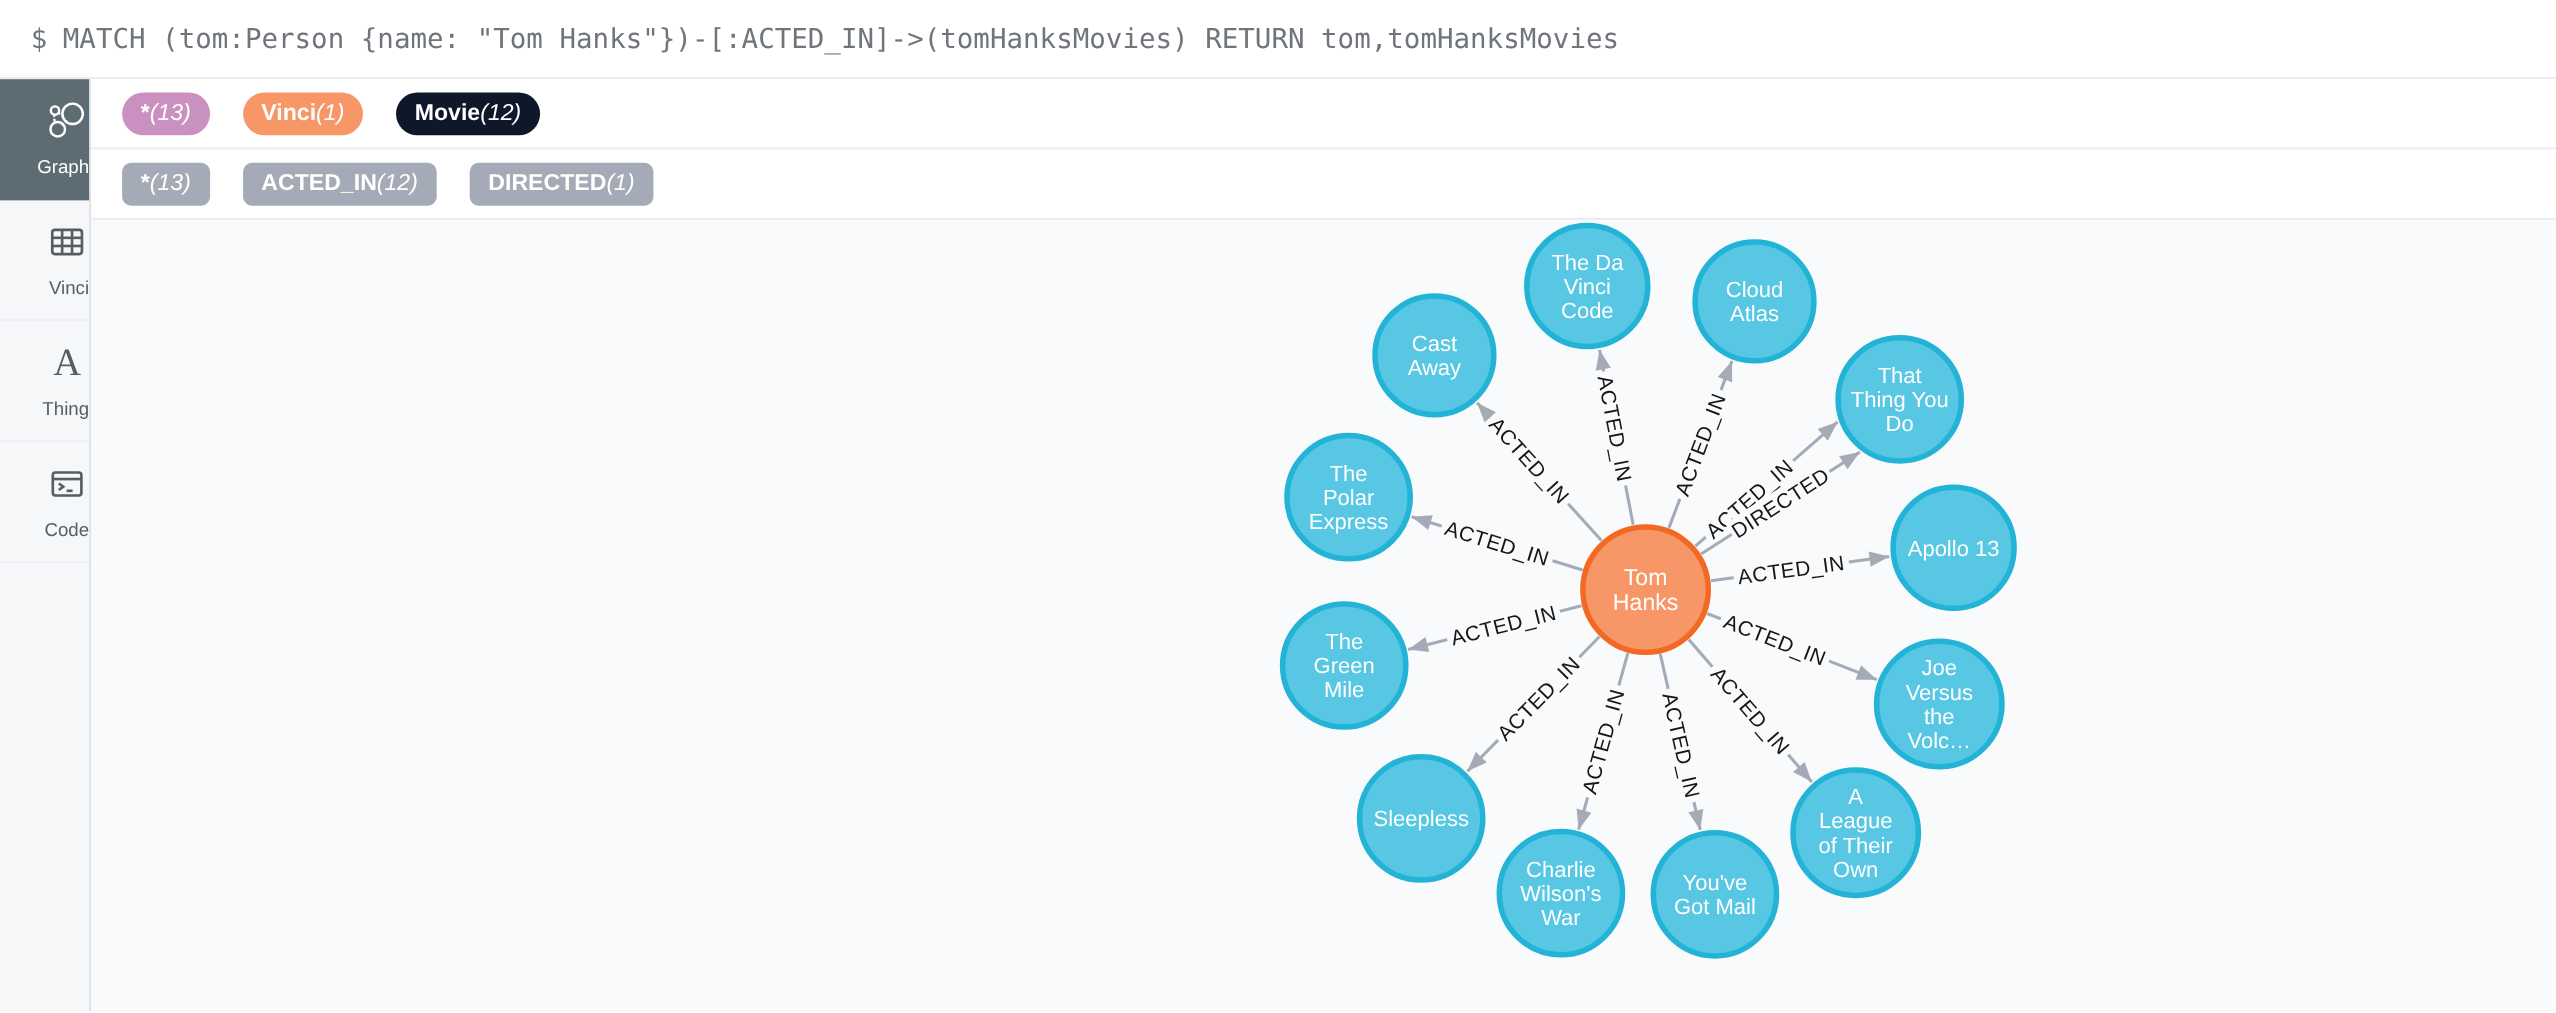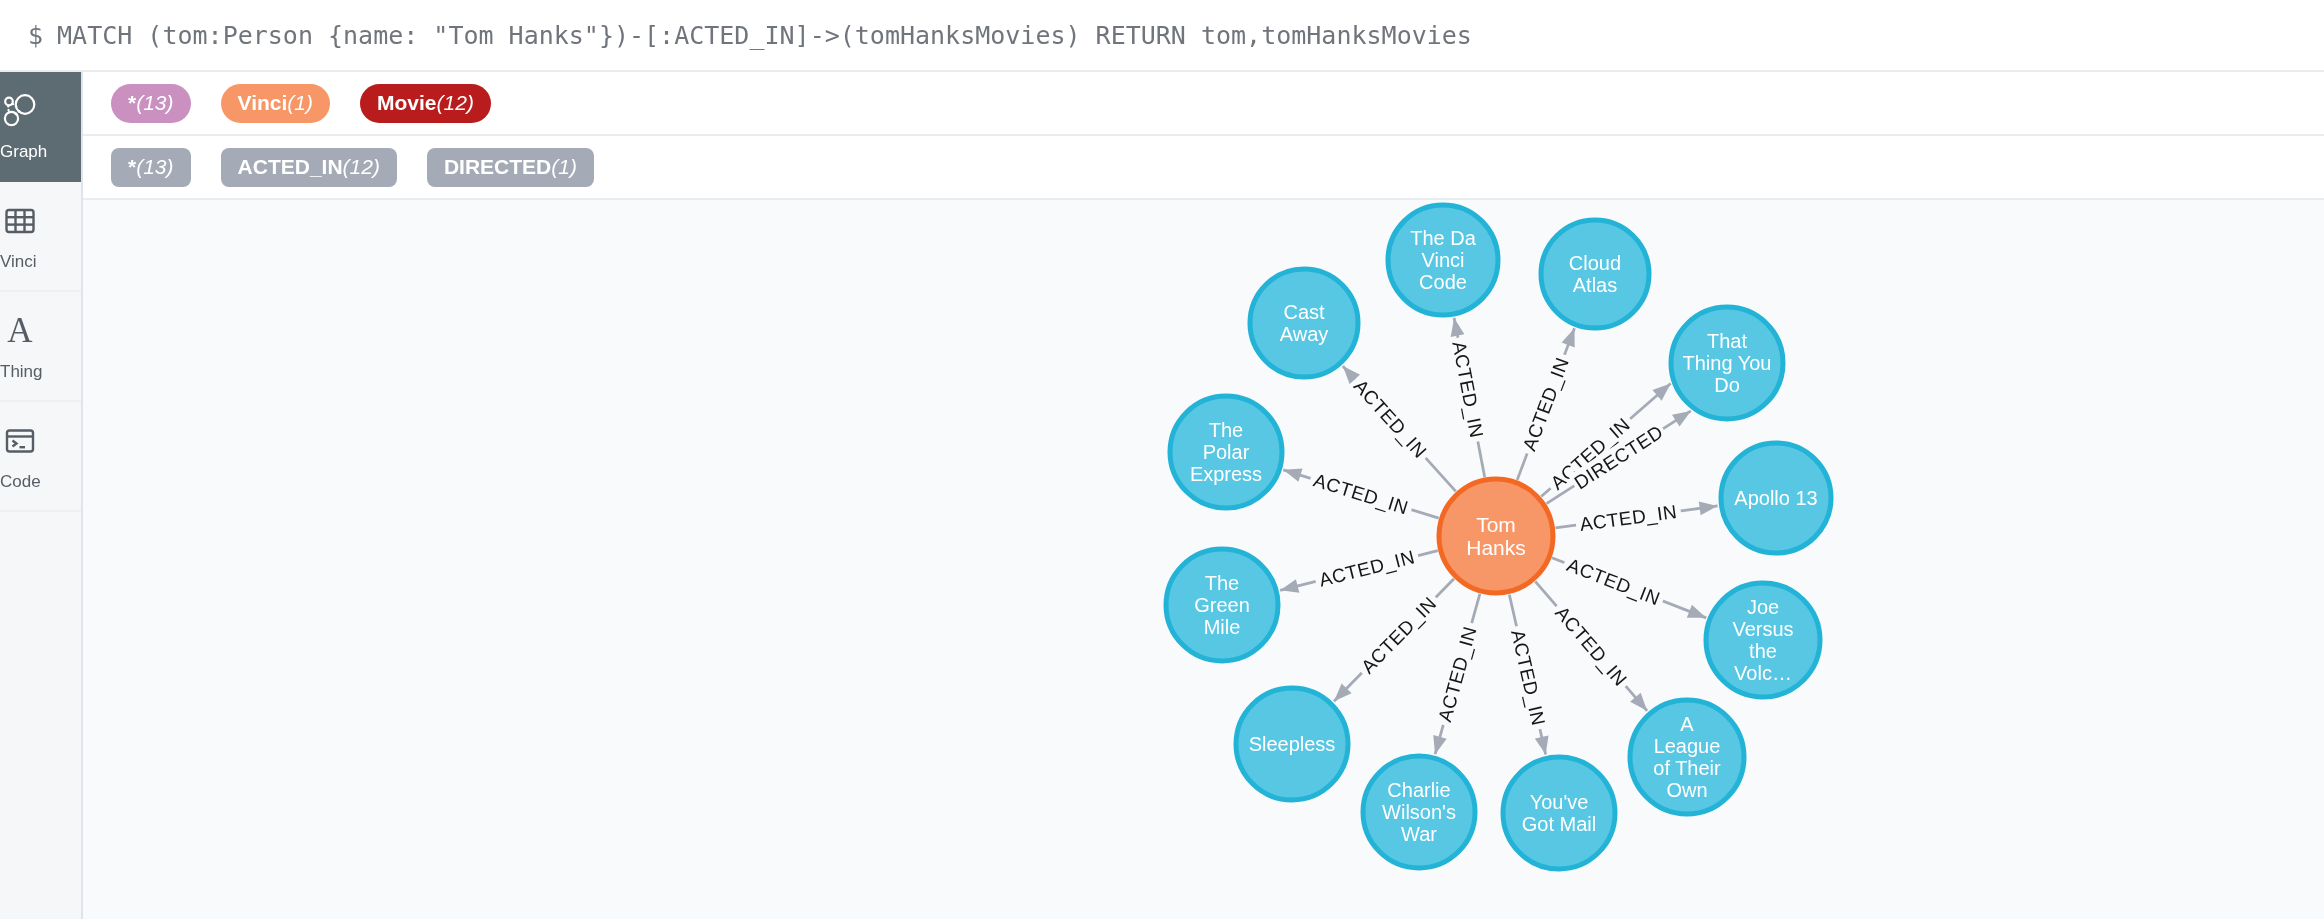--- a/index.html
+++ b/index.html
@@ -6,21 +6,21 @@
   html,body { width:2324px; height:921px; overflow:hidden; background:#fff;
               font-family:"Liberation Sans", sans-serif; }
   .topbar { height:72px; background:#fff; border-bottom:2px solid #e9edf2;
             display:flex; align-items:center; padding-left:28px;
             font-family:"DejaVu Sans Mono","Liberation Mono",monospace;
             font-size:25px; color:#70757c; white-space:pre; }
   .topbar .prompt { margin-right:14px; }
   .below { display:flex; height:847px; }
   .sidebar { width:83px; background:#f6f7f9; border-right:2px solid #dfe3ec;
              display:flex; flex-direction:column; flex-shrink:0; }
-  .tab { height:110px; display:flex; flex-direction:column; align-items:flex-start;
+  .tab { height:110px; display:flex; flex-direction:column; align-items:flex-end;
          justify-content:center; color:#565d64; border-bottom:2px solid #eef0f4;
          cursor:pointer; }
   .tab .tlabel { font-size:17px; margin-top:7px; }
   .tab.active { background:#5d6b73; color:#ffffff; border-bottom-color:#5d6b73; }
   .main { flex:1; display:flex; flex-direction:column; min-width:0; }
   .pillrow { height:64px; background:#fff; border-bottom:2px solid #e9edf2;
              display:flex; align-items:center; padding-left:28px; gap:30px; flex-shrink:0; }
   .pill { display:inline-flex; align-items:center; height:39px; padding:0 17px;
           color:#fff; font-size:21px; cursor:pointer; white-space:nowrap; }
   .pill .pname { font-weight:bold; }
@@ -89,21 +89,21 @@
   <div class="main">
     <div class="pillrow" id="node-pills">
         <span class="pill nodepill" style="background: rgb(201, 144, 192);">
           <span class="pname">*</span>
           <span class="pcount">(13)</span>
         </span>
         <span class="pill nodepill" style="background: rgb(247, 151, 103);">
           <span class="pname">Vinci</span>
           <span class="pcount">(1)</span>
         </span>
-        <span class="pill nodepill" style="background: #b91c1c;">
+        <span class="pill nodepill" style="background: #0f172a;">
           <span class="pname">Movie</span>
           <span class="pcount">(12)</span>
         </span>
       </div>
     <div class="pillrow" id="rel-pills">
         <span class="pill relpill" style="background: rgb(165, 171, 182);">
           <span class="pname">*</span>
           <span class="pcount">(13)</span>
         </span>
         <span class="pill relpill" style="background: rgb(165, 171, 182);">

